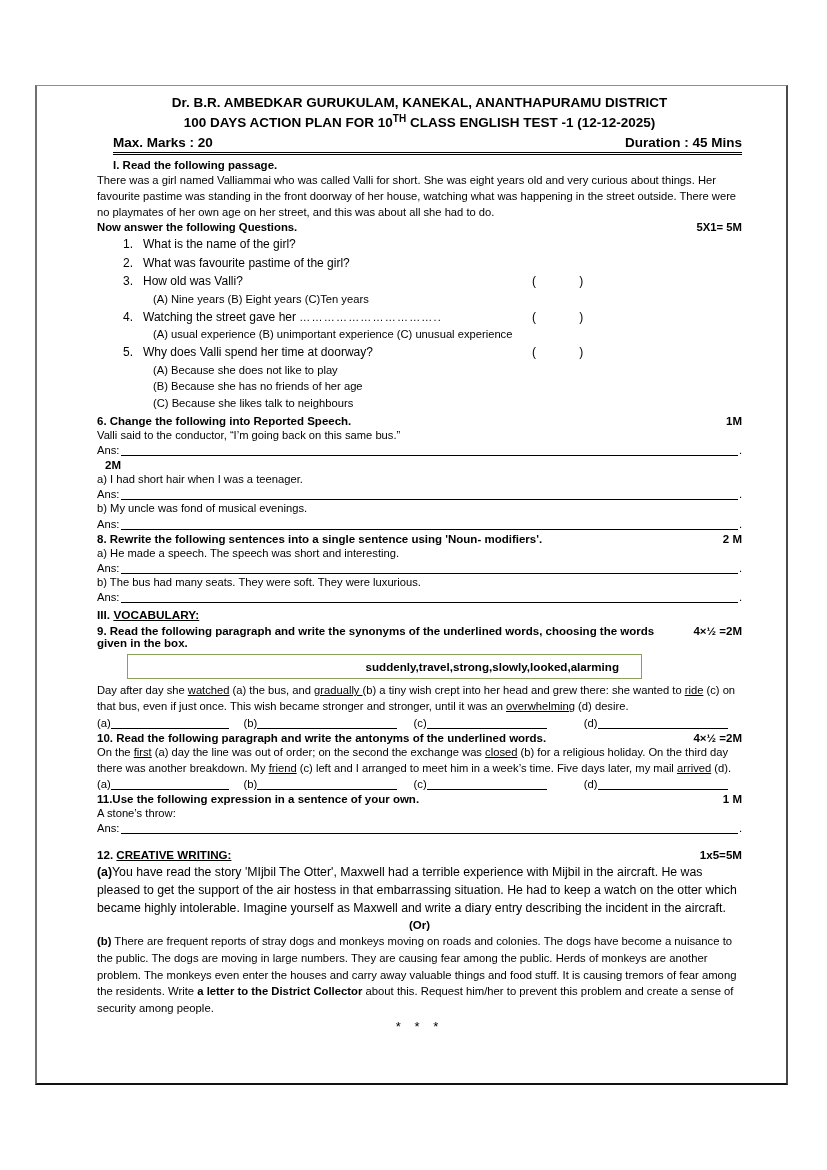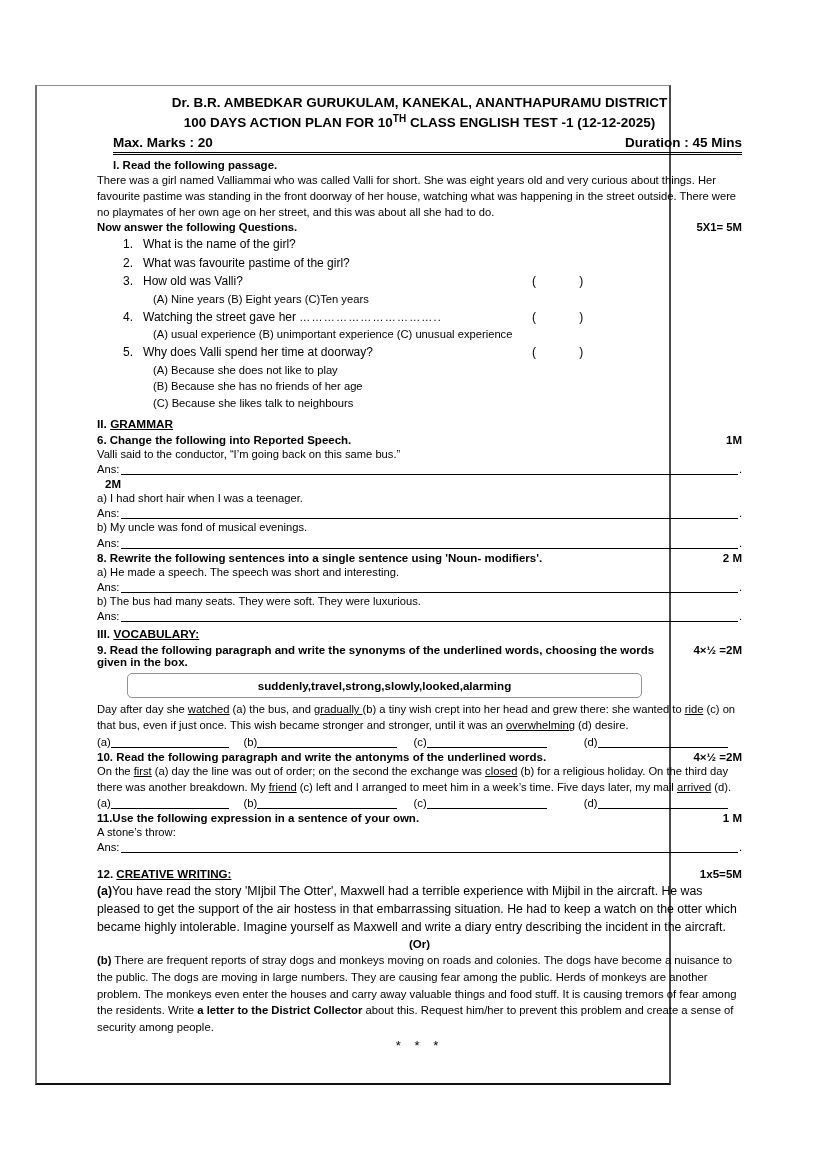--- a/index.html
+++ b/index.html
@@ -12,21 +12,21 @@
     font-family: "Liberation Sans", sans-serif;
     color: #000;
     position: relative;
     overflow: hidden;
   }
 
   
   .page-frame {
     position: absolute;
     left: 35px; top: 85px;
-    width: 636px; height: 1000px;
+    width: 753px; height: 1000px;
     border-left: 2px solid #6f6f6f;
     border-top: 1px solid #8e8e8e;
     border-right: 2px solid #4a4a4a;
     border-bottom: 2px solid #111;
     background: #fff;
     padding-left: 35px;
   }
 
   .page-inner {
     position: absolute;
@@ -133,24 +133,24 @@
     flex: 1 1 auto;
     border-bottom: 1px solid #000;
     height: 11px;
   }
   .ansrow .dot { flex: none; padding-left: 1px; }
 
   
   .wordbank-wrap { padding-left: 30px; margin-top: 5px; }
   .wordbank {
     border: 1.5px solid #88a359;
-    border-radius: 5px;
+    border-radius: 0;
     padding: 5px 22px;
     display: flex;
-    justify-content: center;
+    justify-content: flex-end;
     font-weight: bold;
     font-size: 11.6px;
     width: 515px;
     background: #fff;
   }
 
   
   .blanks {
     display: flex;
     font-size: 11.3px;
@@ -257,21 +257,20 @@
         <span class="qnum">5.</span>
         <span class="qtext">Why does Valli spend her time at doorway?</span>
         <span class="brk">(&nbsp;)</span>
       </div>
       <div class="optline">(A)  Because she does not like to play</div>
       <div class="optline">(B) Because she has no friends of her age</div>
       <div class="optline">(C) Because she likes talk to neighbours</div>
 
     </div>
 
-    <div class="roman-head"><span>II. </span><span class="u">GRAMMAR</span></div>
 
     <div class="qhead">
       <span>6.  Change the following into Reported Speech.</span>
       <span class="mk">1M</span>
     </div>
     <div class="plain">Valli said to the conductor, “I’m going back on this same bus.”</div>
     <div class="ansrow">
       <span class="lbl">Ans:</span>
       <span class="rule"></span>
       <span class="dot">.</span>

